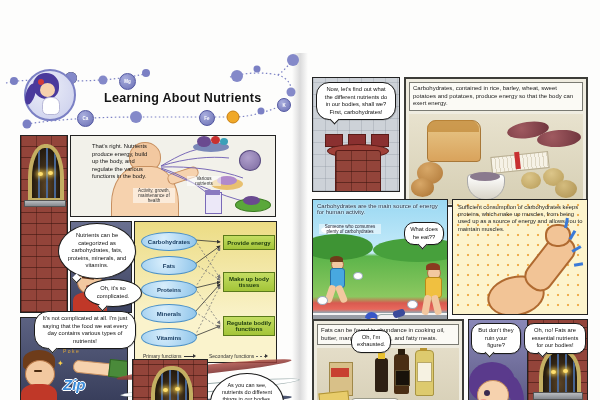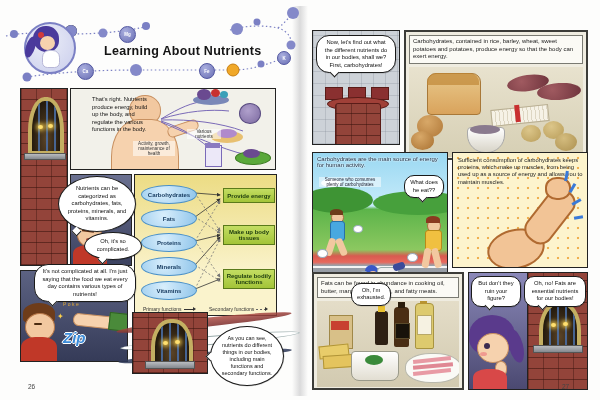--- a/index.html
+++ b/index.html
@@ -1,17 +1,17 @@
 <!DOCTYPE html>
 <html><head>
 <meta charset="utf-8">
 <style>
   html,body{margin:0;padding:0;}
   body{width:600px;height:400px;background:#fdfdfc;font-family:"Liberation Sans",sans-serif;overflow:hidden;}
-  #spread{position:relative;width:600px;height:320px;background:#fdfdfc;}
+  #spread{position:relative;width:600px;height:320px;background:#fdfdfc;margin-top:47px;}
   .abs{position:absolute;}
   .panel{position:absolute;border:1px solid #222;box-sizing:border-box;}
   
   .bubble{position:absolute;background:#fff;border:1px solid #1a1a1a;border-radius:11px;
     padding:3px 5px;font-size:5.8px;line-height:1.3;color:#111;text-align:center;z-index:6;
     box-shadow:.5px .5px 0 rgba(0,0,0,.18);box-sizing:border-box;}
   .bubble::after{content:"";position:absolute;width:6px;height:6px;background:#fff;
     border-right:1px solid #1a1a1a;border-bottom:1px solid #1a1a1a;
     transform:rotate(45deg);bottom:-3.8px;left:14px;}
   .tail-none::after{display:none;}

